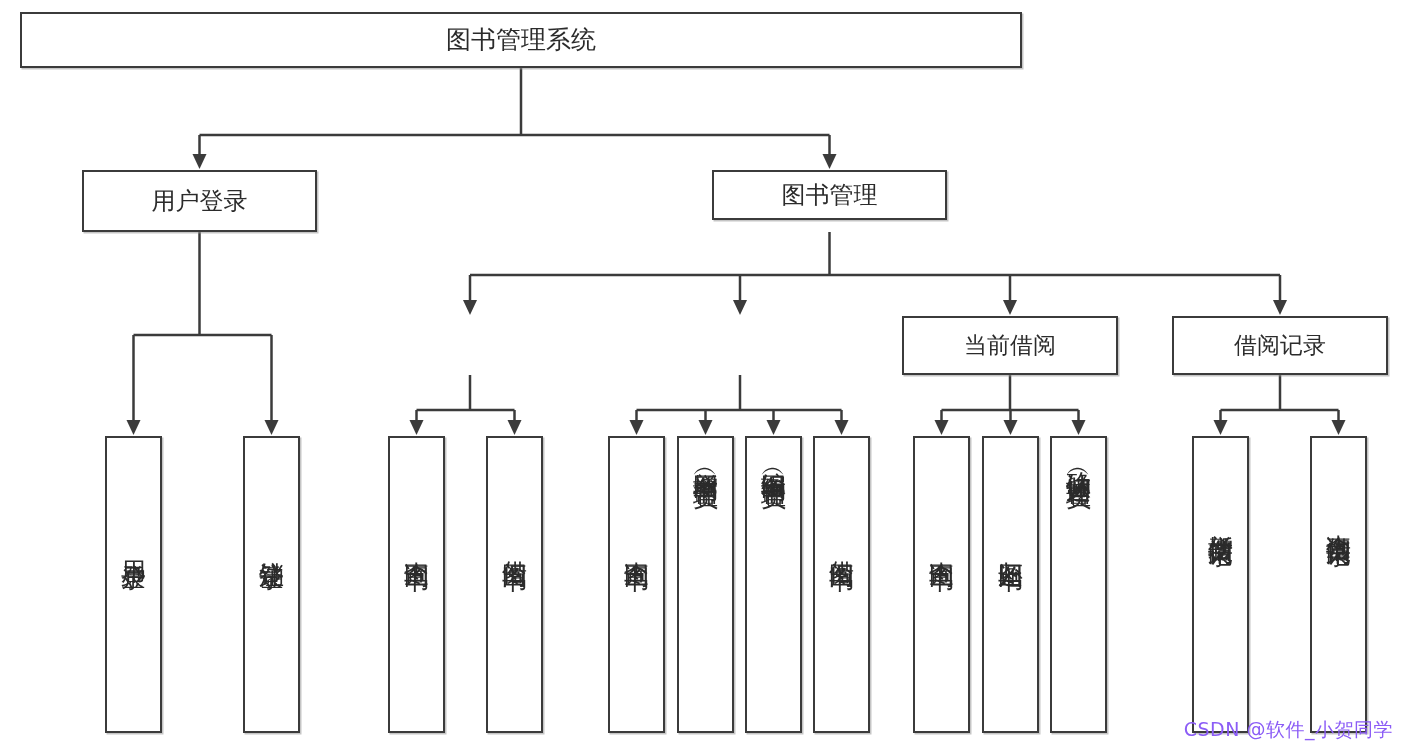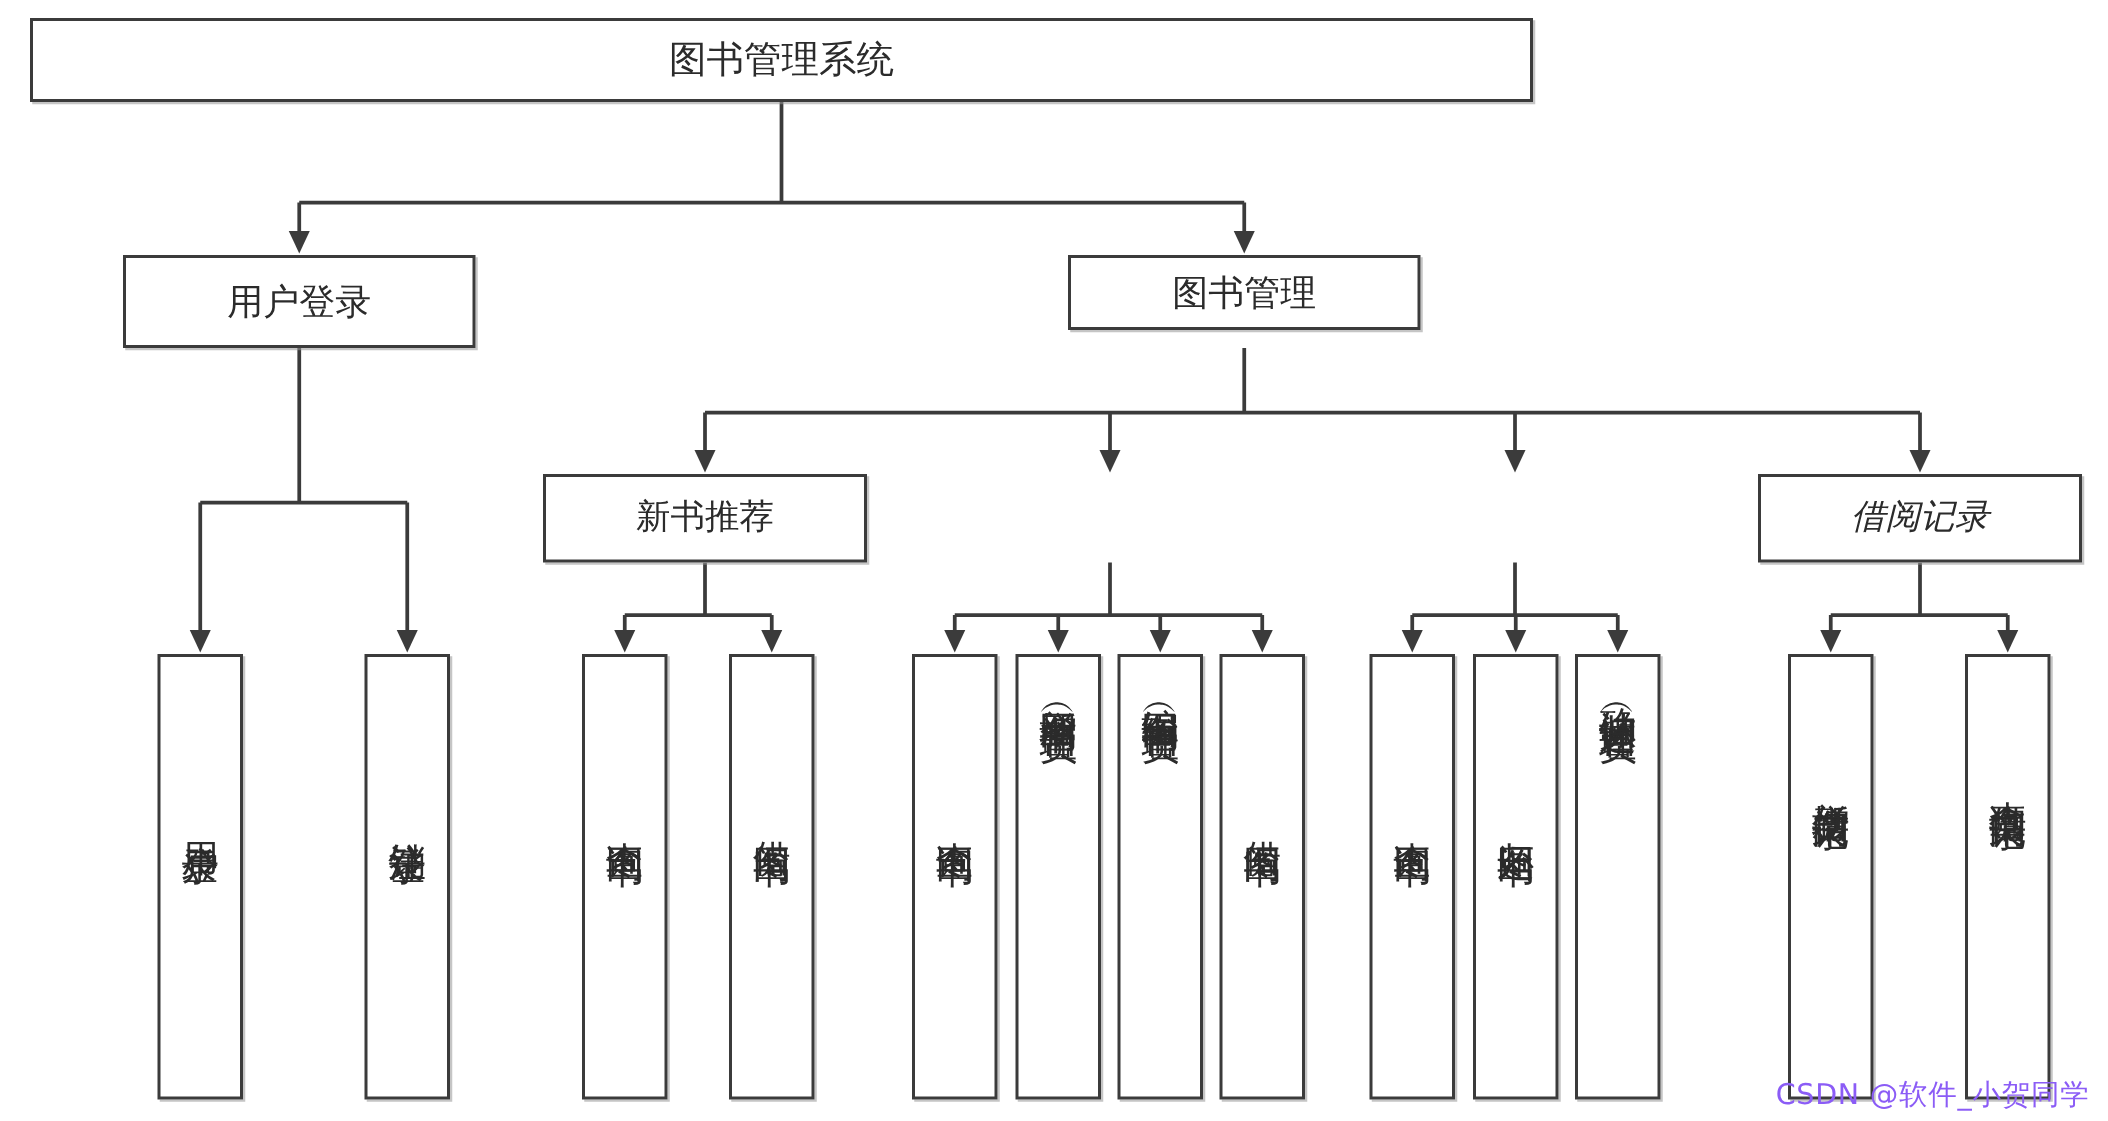--- a/index.html
+++ b/index.html
@@ -129,24 +129,24 @@
     <span class="node-label">图书管理系统</span>
   </div>
 
   <div class="node lvl2" id="n-user-login" style="left: 82px; top: 170px; width: 235px; height: 62px;">
     <span class="node-label">用户登录</span>
   </div>
   <div class="node lvl2" id="n-book-manage" style="left: 712px; top: 170px; width: 235px; height: 50px;">
     <span class="node-label">图书管理</span>
   </div>
 
-  <div class="node lvl3" id="n-new-book-recommend" style="left: 362px; top: 316px; width: 216px; height: 59px;">
-    <span class="node-label">新书推荐</span>
+  <div class="node lvl3" id="n-current-borrow" style="left: 902px; top: 316px; width: 216px; height: 59px;">
+    <span class="node-label">当前借阅</span>
   </div>
-  <div class="node lvl3" id="n-borrow-record" style="left: 1172px; top: 316px; width: 216px; height: 59px; font-style: italic;">
+  <div class="node lvl3" id="n-borrow-record" style="left: 1172px; top: 316px; width: 216px; height: 59px;">
     <span class="node-label">借阅记录</span>
   </div>
 
   <div class="node leaf" id="n-leaf-user-login" style="left: 105px; top: 436px; width: 57px; height: 297px;">
     <span class="node-label" style="margin-top: 94.5px;">用户登录</span>
   </div>
   <div class="node leaf" id="n-leaf-user-logout" style="left: 243px; top: 436px; width: 57px; height: 297px;">
     <span class="node-label" style="margin-top: 94.5px;">注销登录</span>
   </div>
   <div class="node leaf" id="n-leaf-query-book-rec" style="left: 388px; top: 436px; width: 57px; height: 297px;">

